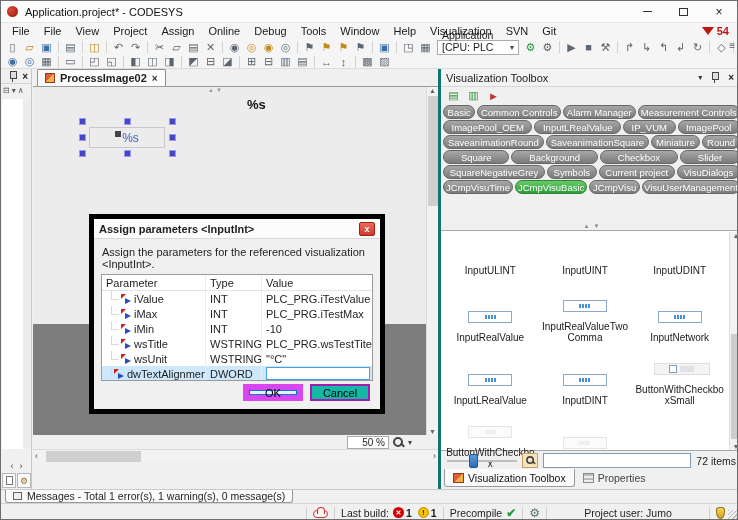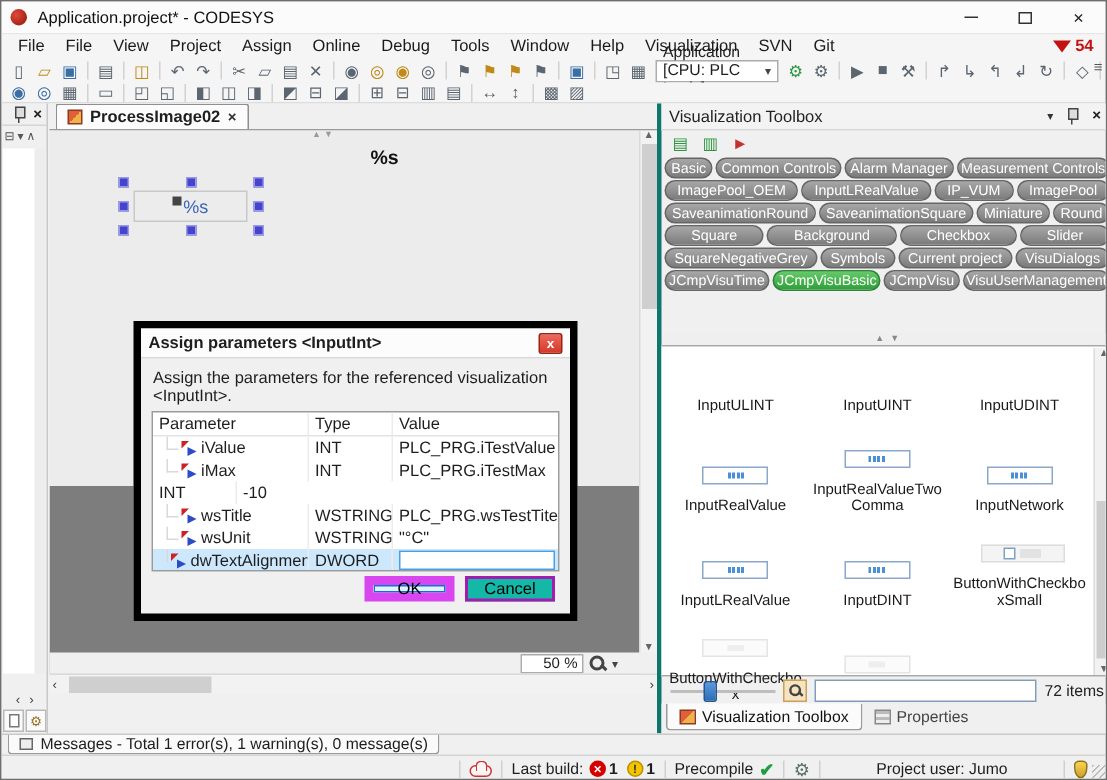--- a/index.html
+++ b/index.html
@@ -384,20 +384,25 @@
               <i class="picon"></i>
               <span>iMax</span>
             </span>
             <span class="pc c2">INT</span>
             <span class="pc c3">
               <span class="pval">PLC_PRG.iTestMax</span>
             </span>
           </div>
 
           <div class="prow">
+            <span class="pc c1">
+              <i class="tree"></i>
+              <i class="picon"></i>
+              <span>iMin</span>
+            </span>
             <span class="pc c2">INT</span>
             <span class="pc c3">
               <span class="pval">-10</span>
             </span>
           </div>
 
           <div class="prow">
             <span class="pc c1">
               <i class="tree"></i>
               <i class="picon"></i>

